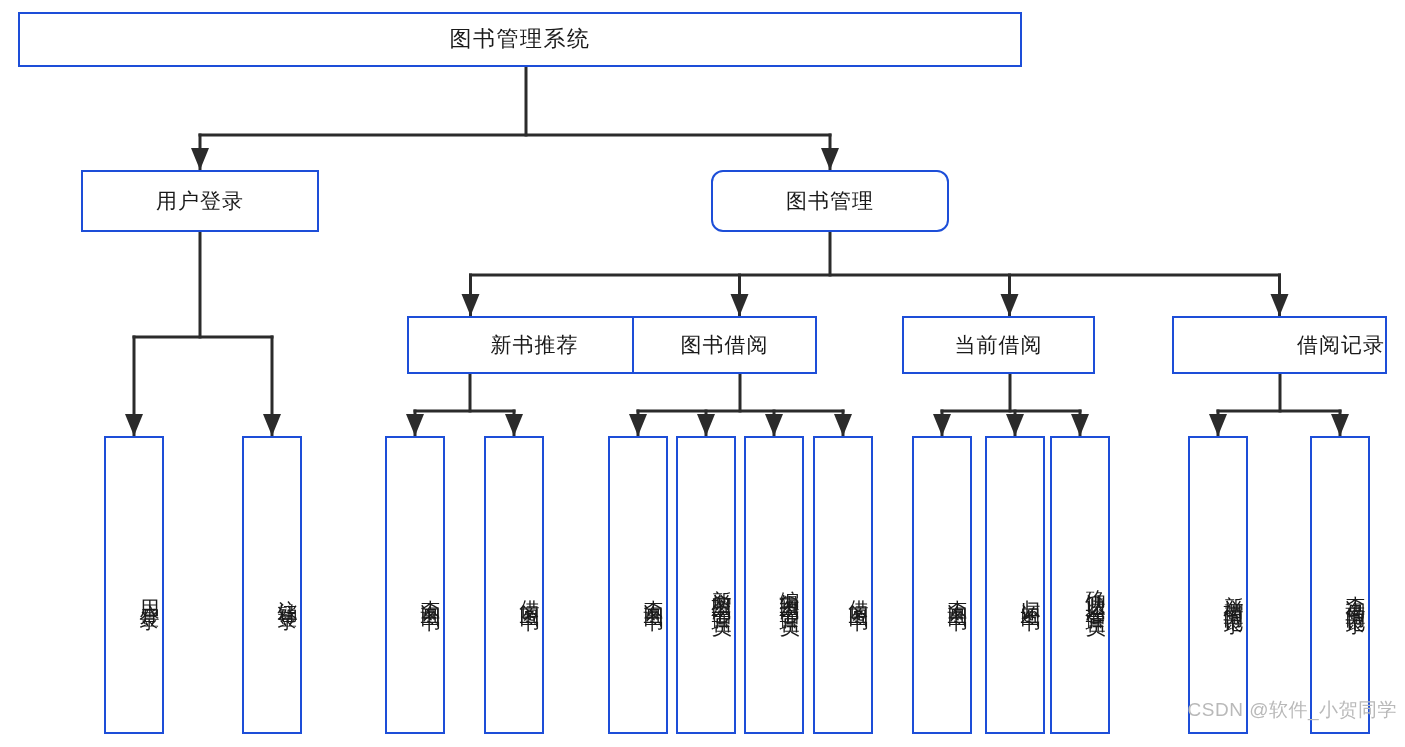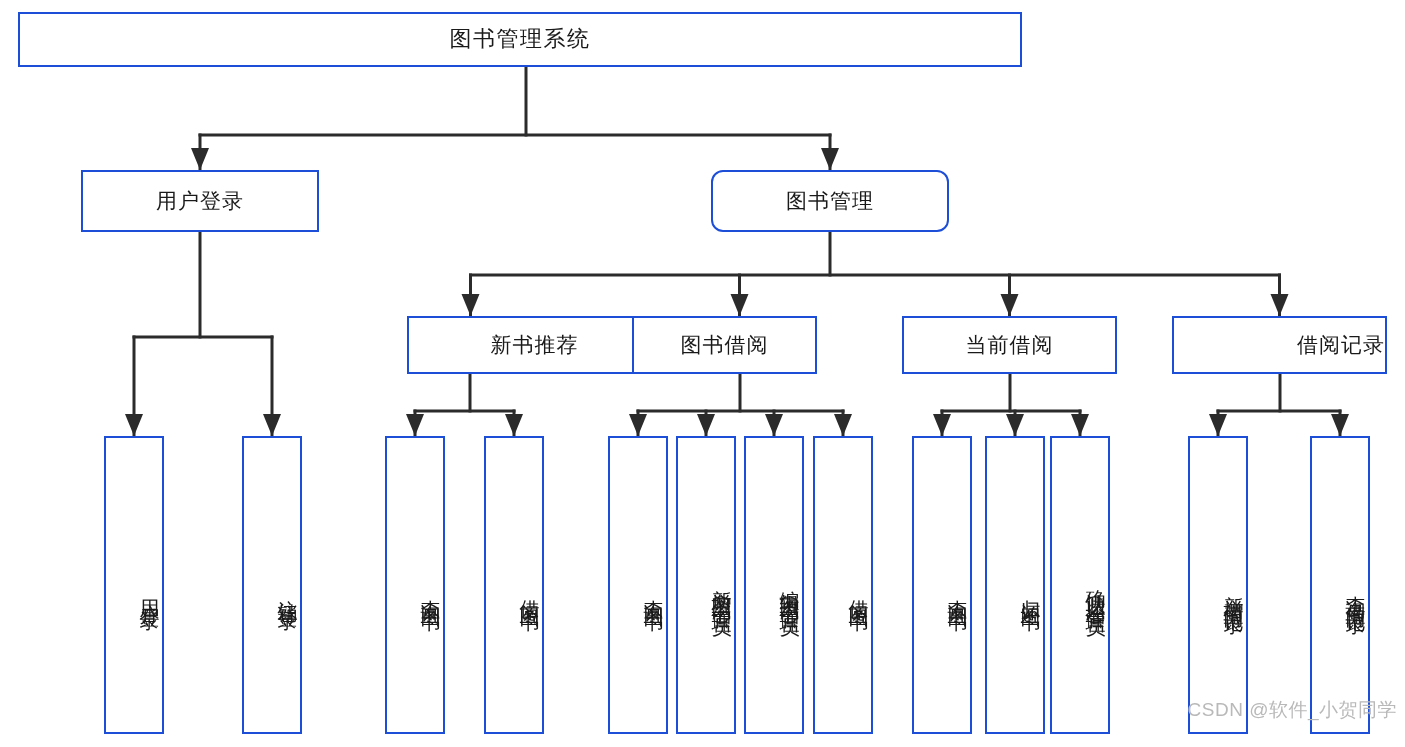--- a/index.html
+++ b/index.html
@@ -139,21 +139,21 @@
   <div class="node horiz" style="left: 711px; top: 170px; width: 238px; height: 62px; border-radius: 12px;">
     <span class="label">图书管理</span>
   </div>
 
   <div class="node horiz" style="left: 363px; top: 316px; width: 255px; height: 58px; margin-left: 44px;">
     <span class="label">新书推荐</span>
   </div>
   <div class="node horiz" style="left: 632px; top: 316px; width: 185px; height: 58px;">
     <span class="label">图书借阅</span>
   </div>
-  <div class="node horiz" style="left: 902px; top: 316px; width: 215px; height: 58px;">
+  <div class="node horiz" style="left: 902px; top: 316px; width: 193px; height: 58px;">
     <span class="label">当前借阅</span>
   </div>
   <div class="node horiz" style="left: 1172px; top: 316px; width: 215px; height: 58px; justify-content: flex-end;">
     <span class="label">借阅记录</span>
   </div>
 
   <div class="node leaf" style="left: 104px; top: 436px; width: 60px; height: 298px;">
     <span class="label">用户登录</span>
   </div>
   <div class="node leaf" style="left: 242px; top: 436px; width: 60px; height: 298px;">

